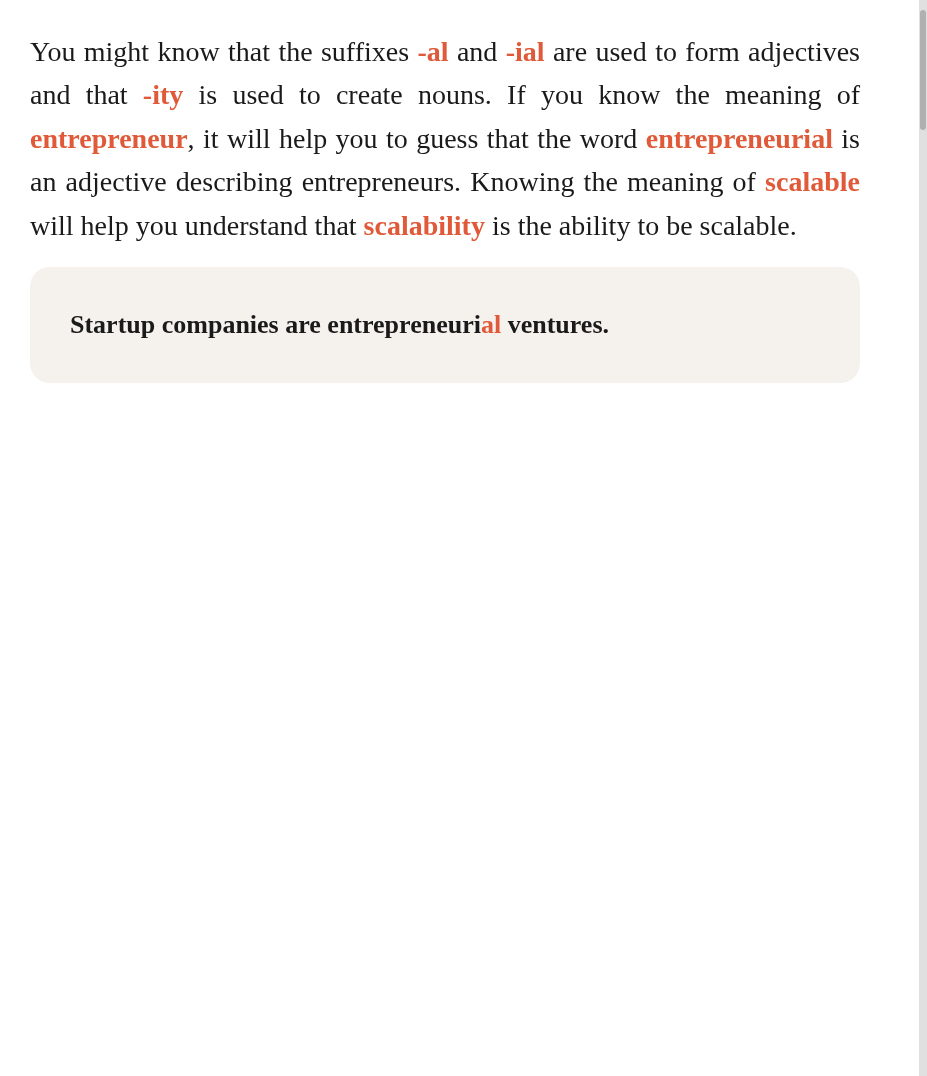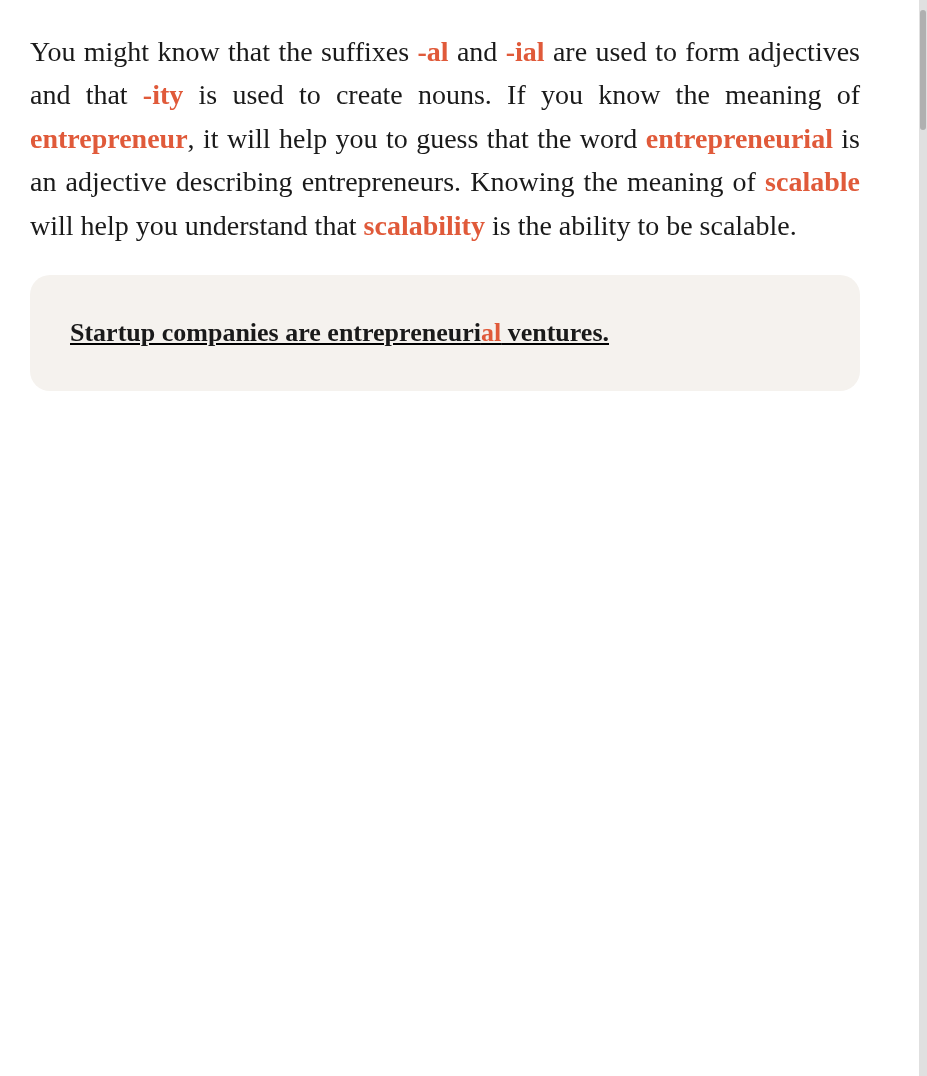--- a/index.html
+++ b/index.html
@@ -39,35 +39,34 @@
       border-radius: 3px;
       margin: 0 auto;
       margin-top: 10px;
     }
 
     .body-text {
       font-size: 28px;
       line-height: 1.55;
       color: #1a1a1a;
       text-align: justify;
-      margin-bottom: 28px;
+      margin-bottom: 20px;
       font-weight: 400;
     }
 
     .highlight-red {
       color: #e05a3a;
       font-weight: 700;
     }
 
     .example-card {
       background-color: #f5f2ee;
       border-radius: 20px;
       padding: 40px 40px;
       margin-bottom: 28px;
-      text-decoration: underline;
     }
 
     .example-card p {
       font-size: 26px;
       font-weight: 700;
       color: #1a1a1a;
       line-height: 1.4;
     }
   </style>
 </head>

